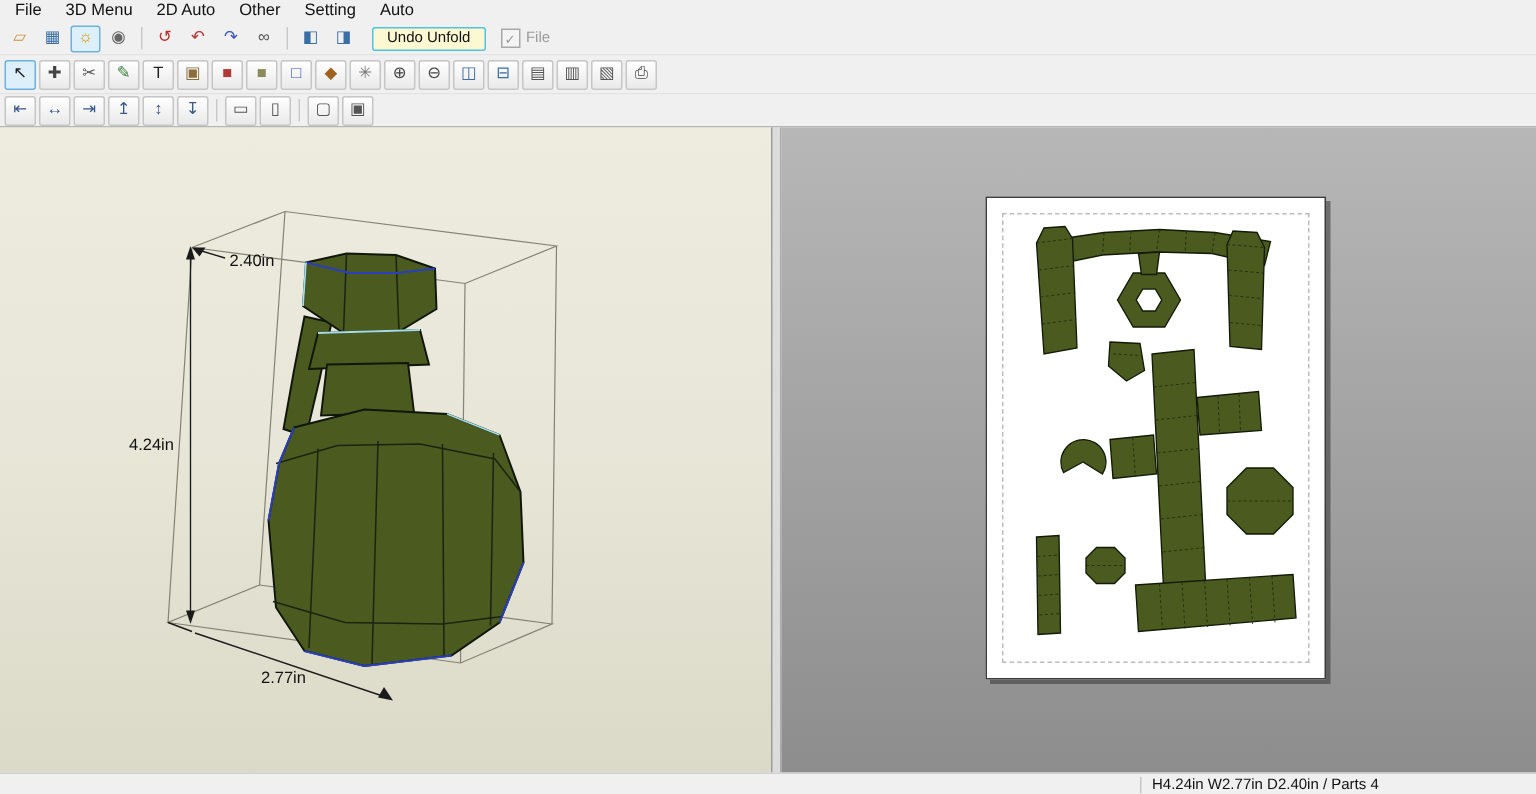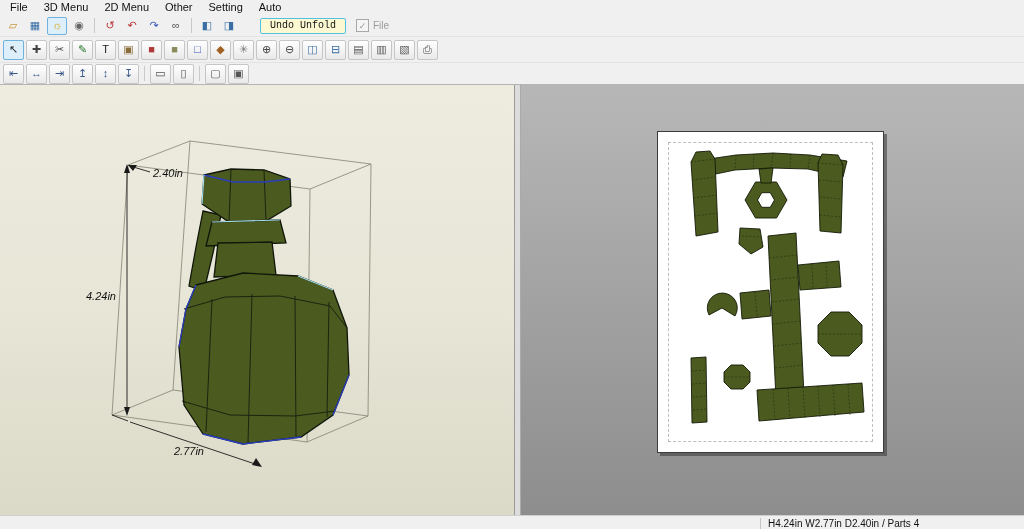--- a/index.html
+++ b/index.html
@@ -13,30 +13,30 @@
   .toolbar-row{display:flex;align-items:center;padding:1px 2px;background:#f0f0f0;}
   .toolbar-row.r1{height:19px;border-bottom:1px solid #e3e3e3;}
   .toolbar-row.r2{height:23px;border-bottom:1px solid #e3e3e3;}
   .toolbar-row.r3{height:19px;}
   .icon-strip{display:flex;align-items:center;}
   .tbtn{width:18px;height:16px;display:inline-flex;align-items:center;justify-content:center;
         font-size:11px;line-height:1;margin:0 1px;border:1px solid transparent;border-radius:2px;color:#444;cursor:default;}
   .r2 .tbtn,.r3 .tbtn{width:19px;height:18px;border:1px solid #c6c6c6;background:linear-gradient(#ffffff,#e9e9e9);}
   .tbtn.active{border:1px solid #6fb2e0 !important;background:#ddeffb !important;}
   .tsep{width:1px;height:15px;background:#c9c9c9;margin:0 4px;}
-  .undo-btn{font-size:10px;height:16px;line-height:14px;padding:0 9px;margin-left:20px;
-            background:#fcf9d2;border:1px solid #4fc2e4;border-radius:2px;color:#111;cursor:default;font-family:Liberation Mono, monospace;}
+  .undo-btn{font-size:10px;height:16px;line-height:14px;padding:0 9px;margin-left:8px;
+            background:#fcf9d2;border:1px solid #4fc2e4;border-radius:2px;color:#111;cursor:default;}
   .auto-wrap{display:flex;align-items:center;gap:4px;margin-left:10px;color:#9b9b9b;font-size:10px;}
   .auto-box{width:11px;height:11px;border:1px solid #a8a8a8;background:#f4f4f4;display:inline-flex;
             align-items:center;justify-content:center;font-size:9px;color:#9b9b9b;}
 
   
   .main{position:absolute;top:84px;left:0;width:1024px;height:431px;display:flex;border-top:1px solid #b5b5b5;}
   .pane3d{width:514px;height:100%;background:linear-gradient(180deg,#edecdf 0%,#e6e5d6 55%,#dbd9c7 100%);
-          position:relative;border-right:1px solid #9a9a9a;font-style:italic;}
+          position:relative;border-right:1px solid #9a9a9a;}
   .splitter{width:5px;background:#dcdcdc;border-right:1px solid #aaaaaa;cursor:col-resize;}
   .pane2d{flex:1;background:linear-gradient(180deg,#b7b7b7,#8d8d8d);position:relative;}
   .svg3d{position:absolute;inset:0;}
   .page{position:absolute;left:136px;top:46px;width:225px;height:320px;background:#ffffff;
         border:1px solid #3c3c3c;box-shadow:3px 3px 0 rgba(55,55,55,.55);}
   .page-margin{position:absolute;left:10px;top:10px;right:10px;bottom:10px;border:1px dashed #bdbdbd;}
   .svg2d{position:absolute;inset:0;width:100%;height:100%;}
 
   
   .part{fill:var(--model,#4b5a1e);stroke:#131a08;stroke-width:.9;}
@@ -55,21 +55,21 @@
              border-top:1px solid #cfcfcf;font-size:10px;display:flex;align-items:center;color:#111;}
   .status-left{padding-left:4px;white-space:nowrap;}
   .status-right{position:absolute;left:760px;border-left:1px solid #c4c4c4;padding-left:7px;white-space:nowrap;}
 </style>
 </head>
 <body>
 
 <div class="menubar">
     <span class="menu-item">File</span>
     <span class="menu-item">3D Menu</span>
-    <span class="menu-item">2D Menu</span>
+    <span class="menu-item">2D Auto</span>
     <span class="menu-item">Other</span>
     <span class="menu-item">Setting</span>
     <span class="menu-item">Auto</span>
   </div>
 
 <div class="toolbar-row r1">
   <span class="icon-strip">
       <span class="tbtn" style="color: rgb(200, 150, 56);">▱</span>
       <span class="tbtn" style="color: rgb(58, 110, 165);">▦</span>
       <span class="tbtn active" style="color: rgb(216, 156, 0);">☼</span>

